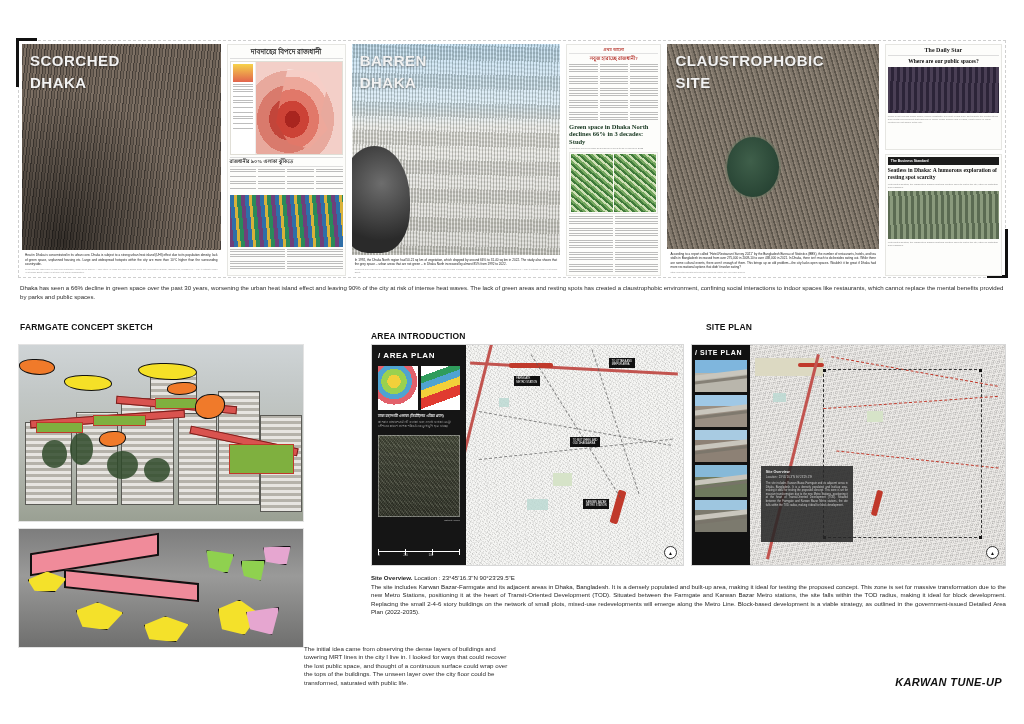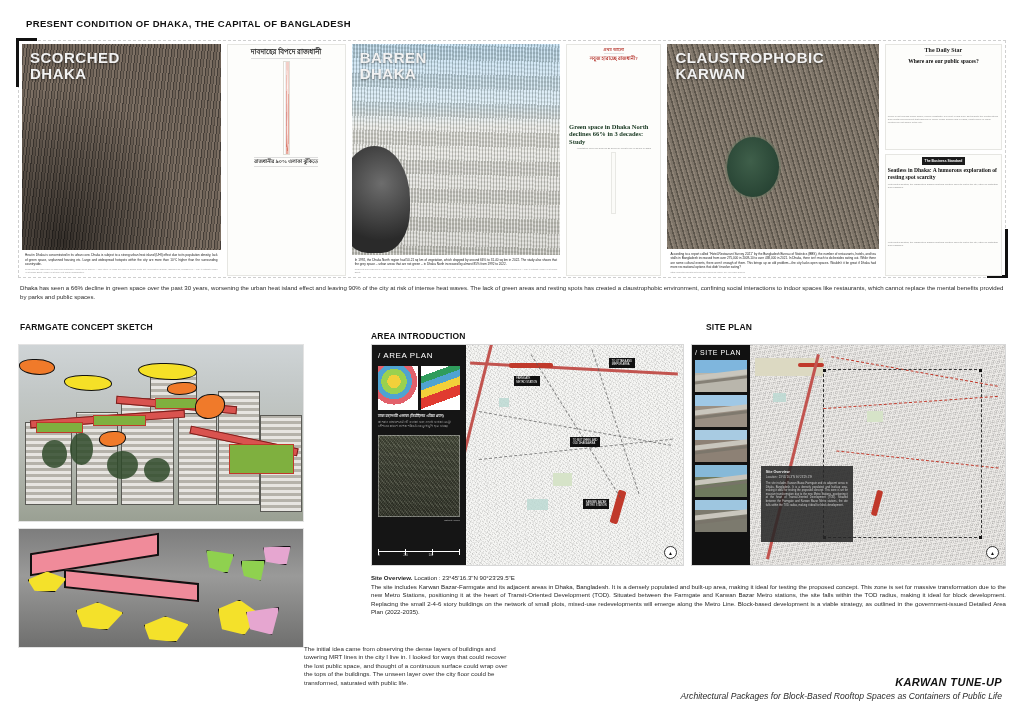--- a/index.html
+++ b/index.html
@@ -36,21 +36,21 @@
 
   
   .clip{background:#fff;position:relative;overflow:hidden;}
   .clip.photo{border:none;}
 
   
   .hero{position:relative;overflow:hidden;}
   .hero .hero-img{position:absolute;inset:0;}
   .hero-label{
     position:absolute;left:8px;top:6px;
-    font-size:15px;line-height:16px;font-weight:bold;
+    font-size:15px;line-height:22px;font-weight:bold;
     color:#f2f2f2;letter-spacing:.5px;
     text-shadow:0 1px 2px rgba(0,0,0,.45);
     white-space:pre-line;
   }
   .hero-cap{
     position:absolute;left:0;right:0;bottom:0;
     background:#fff;color:#222;
     font-size:3.1px;line-height:4.2px;
     padding:3px 3px 2px 3px;box-sizing:border-box;
     text-align:justify;
@@ -88,21 +88,21 @@
     content:"";position:absolute;left:28%;top:40%;width:25%;height:26%;
     border-radius:50%;
     background:radial-gradient(ellipse at 45% 40%,#3f5f4a,#1f3a2c);
     box-shadow:0 0 0 2px rgba(110,120,100,.6);
   }
 
   
   .paper{
     background:#fdfdfb;border:1px solid #e6e6e2;
     box-sizing:border-box;padding:2px;position:relative;overflow:hidden;
-    display:flex;flex-direction:column;gap:2px;align-items:center;
+    display:flex;flex-direction:column;gap:2px;
   }
   .bn-head{
     font-size:7px;line-height:8px;font-weight:bold;text-align:center;
     color:#1a1a1a;padding:1px 0 2px;border-bottom:1px solid #dedede;
     font-family:"Liberation Serif",serif;
   }
   .bn-sub{
     font-size:5px;line-height:6px;font-weight:bold;color:#1d1d1d;
     border-top:1px solid #ddd;border-bottom:1px solid #ddd;padding:1px 0;
     font-family:"Liberation Serif",serif;
@@ -224,21 +224,21 @@
     position:absolute;border:1px solid #d8d8d8;box-sizing:border-box;overflow:hidden;background:#fff;
   }
   #area-panel{left:371px;top:344px;width:313px;height:222px;}
   #site-panel{left:691px;top:344px;width:315px;height:222px;}
 
   .panel-left{
     position:absolute;left:0;top:0;bottom:0;background:#151515;color:#fff;
     box-sizing:border-box;padding:6px 6px;
   }
   .panel-tag{
-    font-size:8px;font-weight:normal;letter-spacing:.6px;color:#fff;margin-bottom:6px;
+    font-size:8px;font-weight:bold;letter-spacing:.6px;color:#fff;margin-bottom:6px;
   }
   .mini-maps{display:flex;gap:3px;height:44px;}
   .mini-maps .mm{flex:1;background:#fff;position:relative;overflow:hidden;}
   .mm.m1{background:
     radial-gradient(circle at 40% 35%,#f2d03a 0 18%,#9ad14f 18% 34%,#4fa3d1 34% 48%,#e2616b 48% 62%,#ffffff 62% 100%);}
   .mm.m2{background:
     linear-gradient(160deg,#ffffff 0 18%,#2f9c5c 18% 30%,#4fa3d1 30% 42%,#f2d03a 42% 56%,#e03b30 56% 74%,#ffffff 74% 100%);}
   .panel-bn{font-size:3.2px;line-height:4.2px;color:#d2d2d2;margin-top:4px;
     font-family:"Liberation Serif",serif;}
   .panel-bn .ph{font-weight:bold;color:#fff;font-size:3.6px;display:block;margin-bottom:2px;}
@@ -333,21 +333,20 @@
   .proj-sub{
     position:absolute;right:22px;top:691px;text-align:right;
     font-size:8.6px;font-style:italic;color:#2b2b2b;
   }
 </style>
 </head>
 <body>
 
 <div class="board">
 
-  <div class="board-title">PRESENT CONDITION OF DHAKA, THE CAPITAL OF BANGLADESH</div>
 
   <div class="top-frame"></div>
   <div class="corner tl"></div>
   <div class="corner br"></div>
 
   <div class="top-row">
 
     <div class="hero clip photo" style="width:200px">
       <div class="hero-img img-scorched"></div>
       <div class="hero-label">SCORCHED
@@ -409,21 +408,21 @@
       </div>
       <div class="txtlines" style="height:16px">
         <div class="txtcol"></div>
           <div class="txtcol"></div>
       </div>
     </div>
 
     <div class="hero clip photo" style="width:213px">
       <div class="hero-img img-claus"></div>
       <div class="hero-label">CLAUSTROPHOBIC
-KARWAN</div>
+SITE</div>
       <div class="hero-cap">
         <span>According to a report called "Hotel-Restaurant Survey 2021" by the Bangladesh Bureau of Statistics (BBS), the number of restaurants, hotels, and tea stalls in Bangladesh increased from over 275,000 in 2009-10 to over 438,000 in 2021. In Dhaka, there isn't much to do besides eating out. While there are some cultural events, there aren't enough of them. This brings up an old problem—the city lacks open spaces. Wouldn't it be great if Dhaka had more recreational options that didn't involve eating?</span>
         <span class="hero-src">https://www.thedailystar.net/opinion/views/news-where-are-our-public-spaces</span>
       </div>
     </div>
 
     <div class="clip" style="width:118px;display:flex;flex-direction:column;gap:4px">
 
       <div class="paper" style="flex:1">
         <div class="mast-serif">The Daily Star</div>
@@ -579,15 +578,14 @@
     </div>
   </div>
 
   <div class="site-overview">
     <span class="lead">Site Overview.</span>
     <span>Location : 23°45'16.3"N 90°23'29.5"E</span><br>
     <span>The site includes Karwan Bazar-Farmgate and its adjacent areas in Dhaka, Bangladesh. It is a densely populated and built-up area, making it ideal for testing the proposed concept. This zone is set for massive transformation due to the new Metro Stations, positioning it at the heart of Transit-Oriented Development (TOD). Situated between the Farmgate and Karwan Bazar Metro stations, the site falls within the TOD radius, making it ideal for block development. Replacing the small 2-4-6 story buildings on the network of small plots, mixed-use redevelopments will emerge along the Metro Line.  Block-based development is a viable strategy, as outlined in the government-issued Detailed Area Plan (2022-2035).</span>
   </div>
 
   <div class="proj-title">KARWAN TUNE-UP</div>
-  <div class="proj-sub">Architectural Packages for Block-Based Rooftop Spaces as Containers of Public Life</div>
 
 </div>
 
 </body></html>

